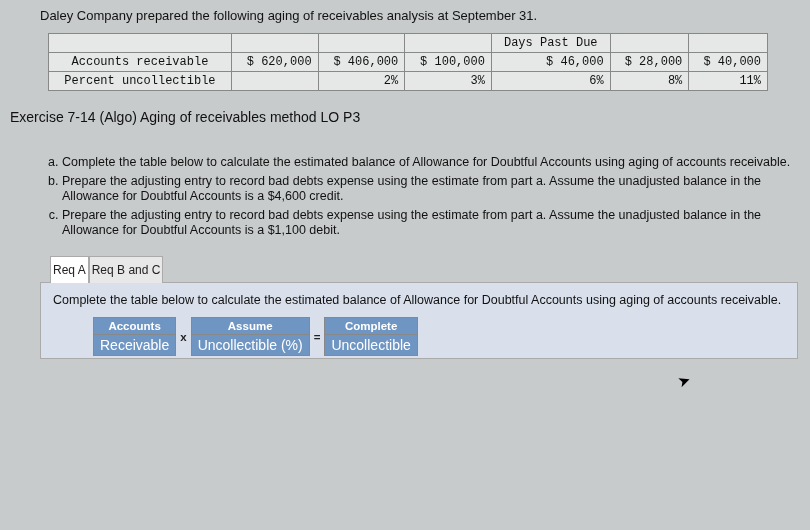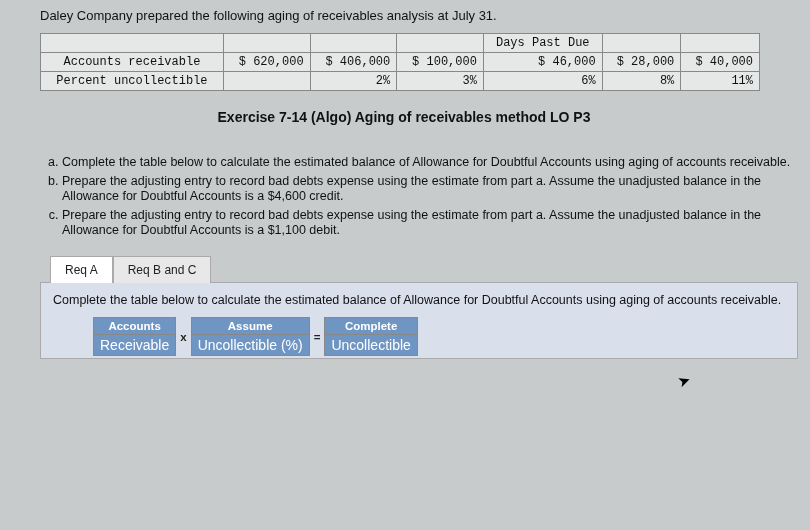--- a/index.html
+++ b/index.html
@@ -16,21 +16,21 @@
   }
   .page {
     padding: 8px 12px 0 40px;
   }
   .intro-text {
     font-size: 13px;
     margin-bottom: 10px;
     color: #111;
   }
   .aging-table-wrap {
-    margin: 6px 0 18px 0;
+    margin: 6px 0 18px 8px;
   }
   table.aging {
     border-collapse: collapse;
     width: 720px;
     background: #e6e7e7;
     font-family: "Courier New", monospace;
     font-size: 12px;
   }
   table.aging th, table.aging td {
     border: 1px solid #888;
@@ -41,25 +41,24 @@
   }
   table.aging td.label {
     text-align: center;
     font-family: "Courier New", monospace;
   }
   table.aging .group-header {
     text-align: center;
     font-weight: normal;
   }
   .exercise-title {
-    font-weight: bold;
+    font-weight: normal;
     font-size: 14px;
     margin: 16px 0 30px -30px;
     color: #111;
-    text-align: center;
   }
   ol.parts {
     list-style: lower-alpha;
     margin: 0 0 18px 0;
     padding-left: 22px;
   }
   ol.parts li {
     margin-bottom: 4px;
     line-height: 1.2;
     color: #111;
@@ -75,21 +74,21 @@
     color: #111;
   }
   .tabs {
     display: flex;
     gap: 0;
     margin-left: 10px;
   }
   .tab {
     border: 1px solid #aaa;
     border-bottom: none;
-    padding: 6px 14px;
+    padding: 6px 2px;
     font-size: 12px;
     background: #e8e8e8;
     cursor: pointer;
     color: #222;
   }
   .tab.active {
     background: #fff;
   }
   .panel {
     border: 1px solid #aaa;
@@ -134,21 +133,21 @@
     font-size: 15px;
     color: #000;
     transform: rotate(-20deg);
     pointer-events: none;
   }
 </style>
 </head>
 <body>
 
 <div class="page">
-  <div class="intro-text">Daley Company prepared the following aging of receivables analysis at July 31.</div>
+  <div class="intro-text">Daley Company prepared the following aging of receivables analysis at September 31.</div>
 
   <div class="aging-table-wrap">
     <table class="aging">
       <tbody>
           <tr>
         <td class="label"></td>
         <td></td>
         <td></td>
         <td></td>
         <td class="group-header">Days Past Due</td>

